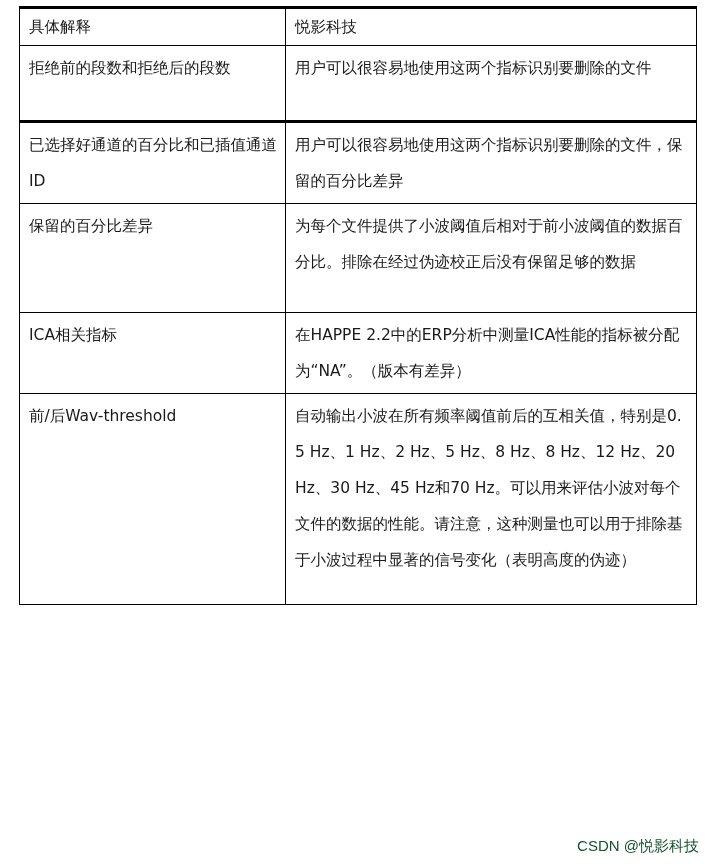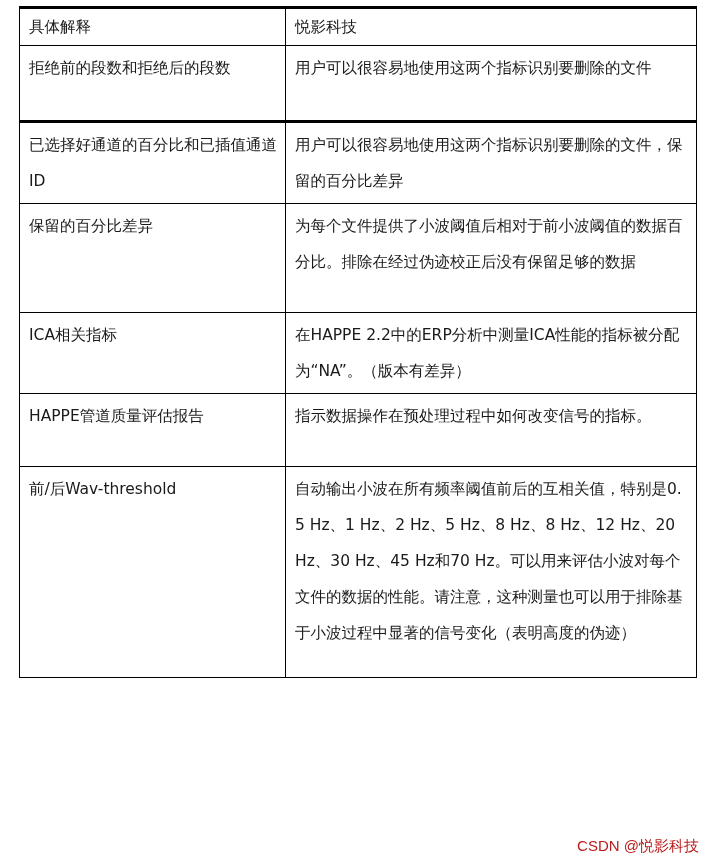--- a/index.html
+++ b/index.html
@@ -41,21 +41,21 @@
     .row-4 td { height: 100px; }
     .row-5 td { height: 59px; }
     .row-6 td { height: 64px; }
     .row-7 td { height: 168px; }
     .row-8 td { height: 202px; }
     .watermark {
       position: absolute;
       right: 18px;
       bottom: 8px;
       font-size: 15px;
-      color: #b91c1c;
+      color: #14532d;
       font-family: "Liberation Sans", "DejaVu Sans", sans-serif;
       background: rgba(255,255,255,0.7);
     }
   </style>
 </head>
 <body>
 
 <table class="quality-table">
   <colgroup>
     <col class="c1">
@@ -75,24 +75,20 @@
       <td>用户可以很容易地使用这两个指标识别要删除的文件，保留的百分比差异</td>
     </tr>
     <tr class="row-4">
       <td>保留的百分比差异</td>
       <td>为每个文件提供了小波阈值后相对于前小波阈值的数据百分比。排除在经过伪迹校正后没有保留足够的数据</td>
     </tr>
     <tr class="row-5">
       <td>ICA相关指标</td>
       <td>在HAPPE 2.2中的ERP分析中测量ICA性能的指标被分配为“NA”。（版本有差异）</td>
     </tr>
-    <tr class="row-6">
-      <td>HAPPE管道质量评估报告</td>
-      <td>指示数据操作在预处理过程中如何改变信号的指标。</td>
-    </tr>
     <tr class="row-8">
       <td>前/后Wav-threshold</td>
       <td>自动输出小波在所有频率阈值前后的互相关值，特别是0.5 Hz、1 Hz、2 Hz、5 Hz、8 Hz、8 Hz、12 Hz、20 Hz、30 Hz、45 Hz和70 Hz。可以用来评估小波对每个文件的数据的性能。请注意，这种测量也可以用于排除基于小波过程中显著的信号变化（表明高度的伪迹）</td>
     </tr>
   </tbody>
 </table>
 
 <div class="watermark">CSDN @悦影科技</div>
 
 </body></html>

